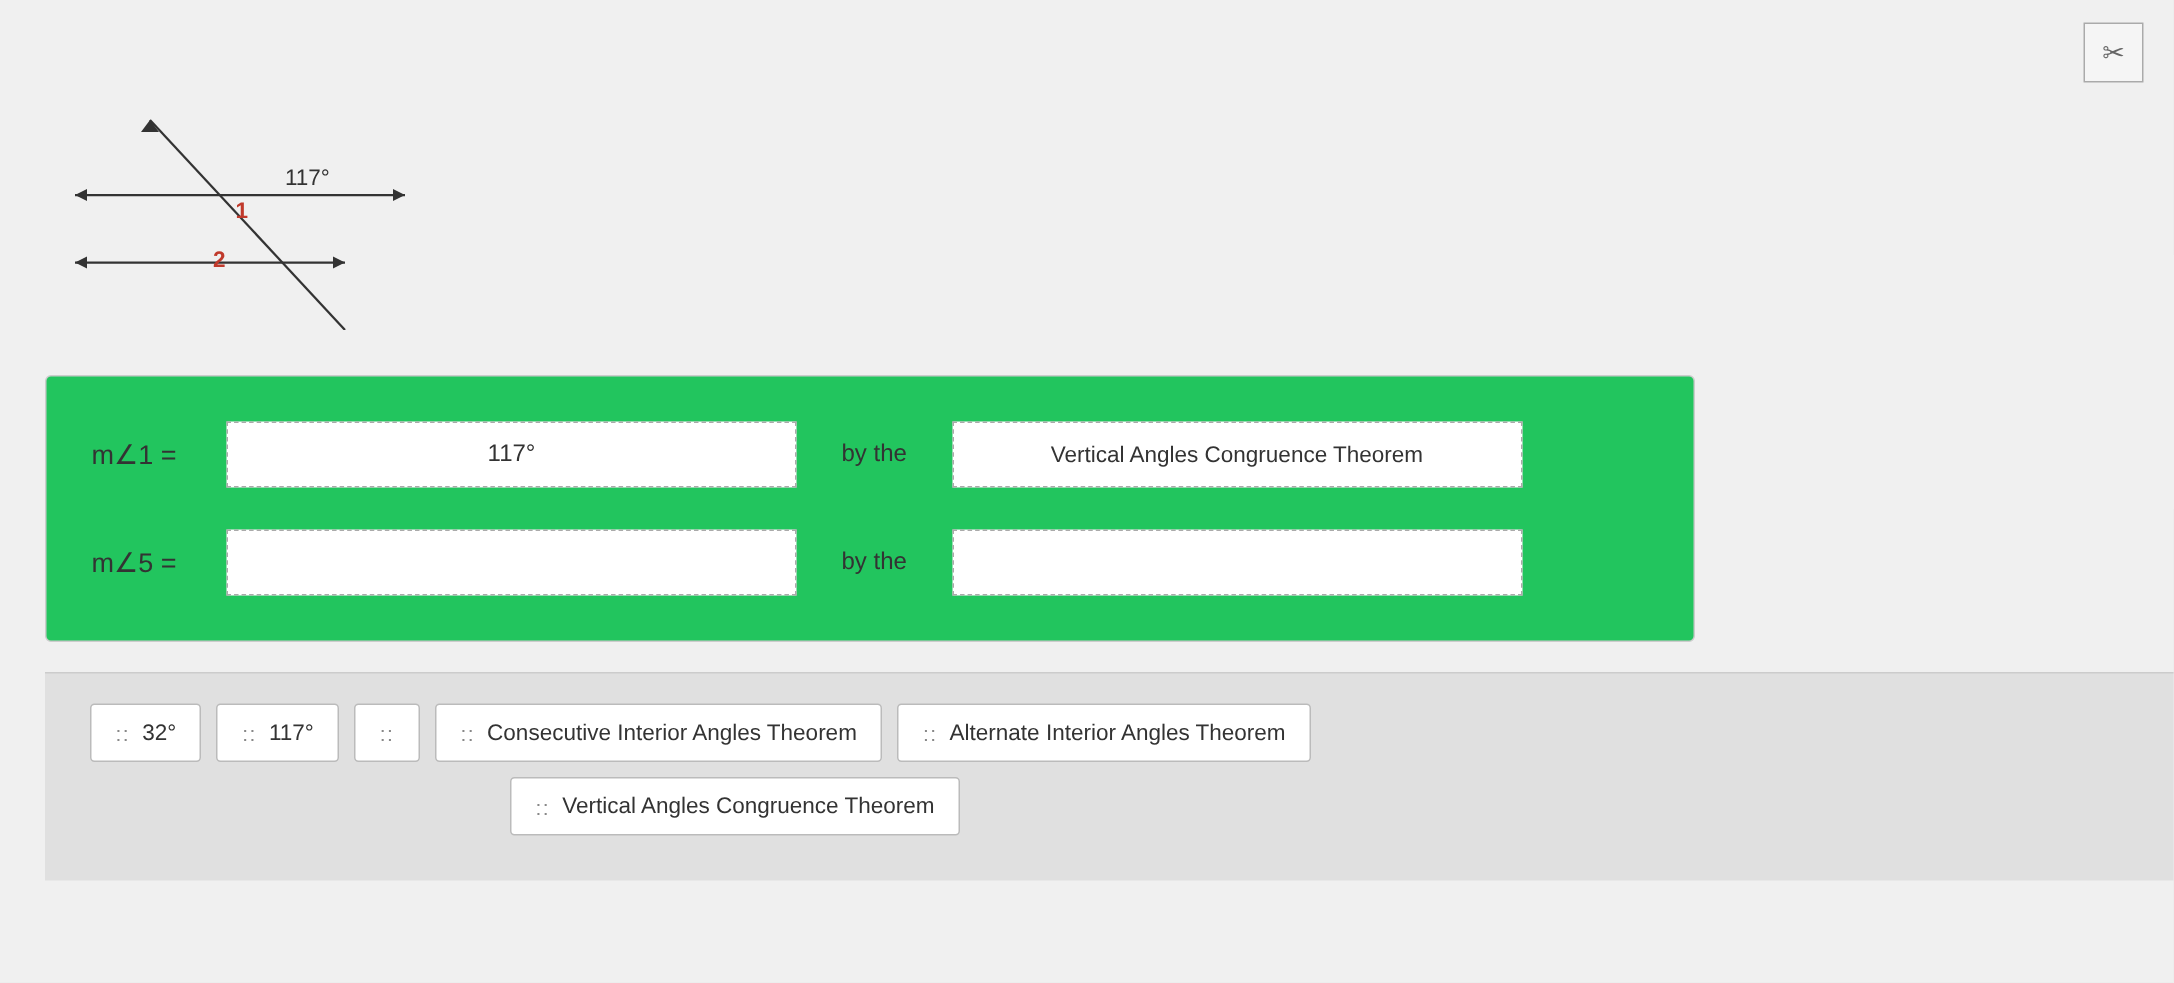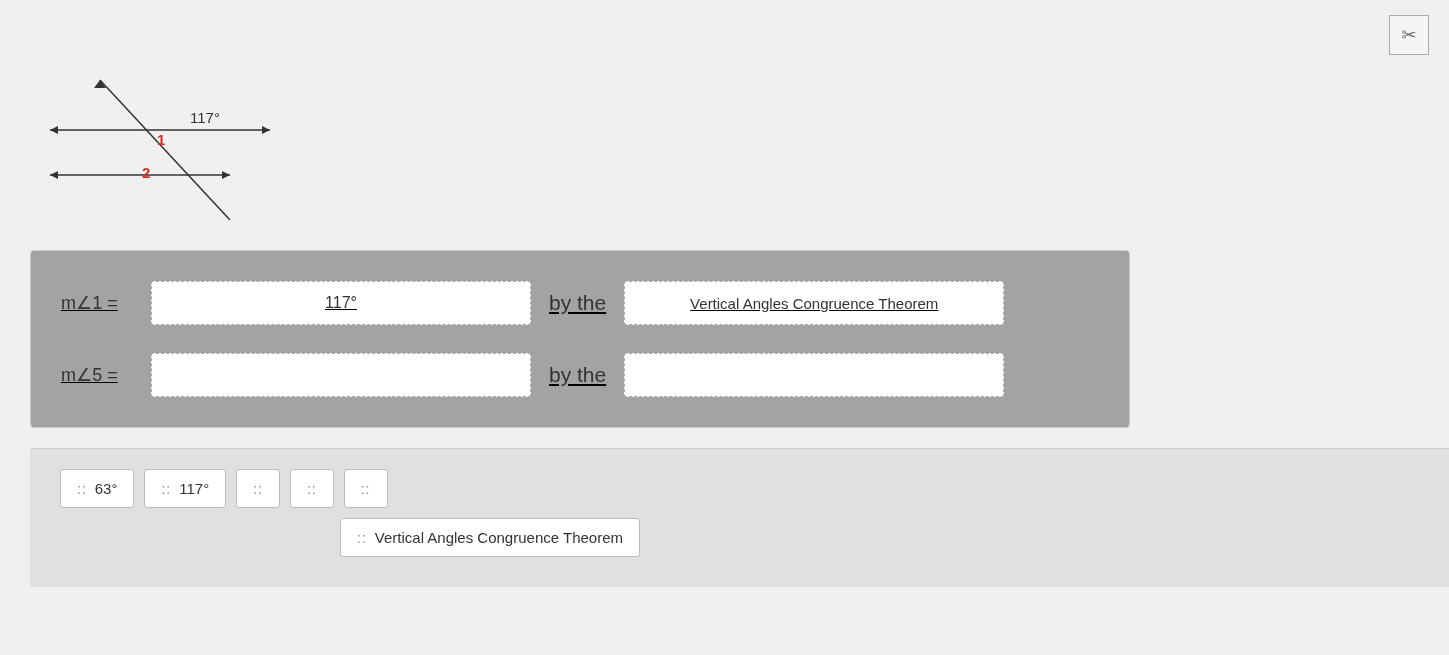--- a/index.html
+++ b/index.html
@@ -30,27 +30,26 @@
     
     .diagram-area {
       width: 260px;
       height: 200px;
       position: relative;
       margin-bottom: 30px;
     }
 
     
     .answer-section {
-      background: #a3a3a3;
+      background: #22c55e;
       border: 1px solid #ccc;
       border-radius: 4px;
       padding: 30px 30px 30px 30px;
       margin-bottom: 20px;
       width: 1100px;
-      text-decoration: underline;
     }
 
     .answer-row {
       display: flex;
       align-items: center;
       margin-bottom: 28px;
       gap: 10px;
     }
 
     .answer-row:last-child {
@@ -70,23 +69,23 @@
       height: 44px;
       display: flex;
       align-items: center;
       justify-content: center;
       font-size: 16px;
       color: #333;
       padding: 0 10px;
     }
 
     .by-the-text {
-      font-size: 21px;
-      color: #333;
-      margin: 0 8px;
+      font-size: 16px;
+      color: #333;
+      margin: 0 20px;
     }
 
     .theorem-box {
       border: 1px dashed #aaa;
       background: #fff;
       min-width: 380px;
       height: 44px;
       display: flex;
       align-items: center;
       justify-content: center;
@@ -215,38 +214,40 @@
         <span></span>
       </div>
     </div>
   </div>
 
   <div class="tiles-section">
     <div class="tiles-row">
 
       <div class="tile">
         <span class="tile-dots">::</span>
-        <span>63°</span>
+        <span>32°</span>
       </div>
 
       <div class="tile">
         <span class="tile-dots">::</span>
         <span>117°</span>
       </div>
 
       <div class="tile">
         <span class="tile-dots">::</span>
       </div>
 
       <div class="tile">
         <span class="tile-dots">::</span>
-      </div>
-
-      <div class="tile">
-        <span class="tile-dots">::</span>
+        <span>Consecutive Interior Angles Theorem</span>
+      </div>
+
+      <div class="tile">
+        <span class="tile-dots">::</span>
+        <span>Alternate Interior Angles Theorem</span>
       </div>
     </div>
     <div class="tiles-row" style="padding-left: 280px;">
 
       <div class="tile">
         <span class="tile-dots">::</span>
         <span>Vertical Angles Congruence Theorem</span>
       </div>
     </div>
   </div>

